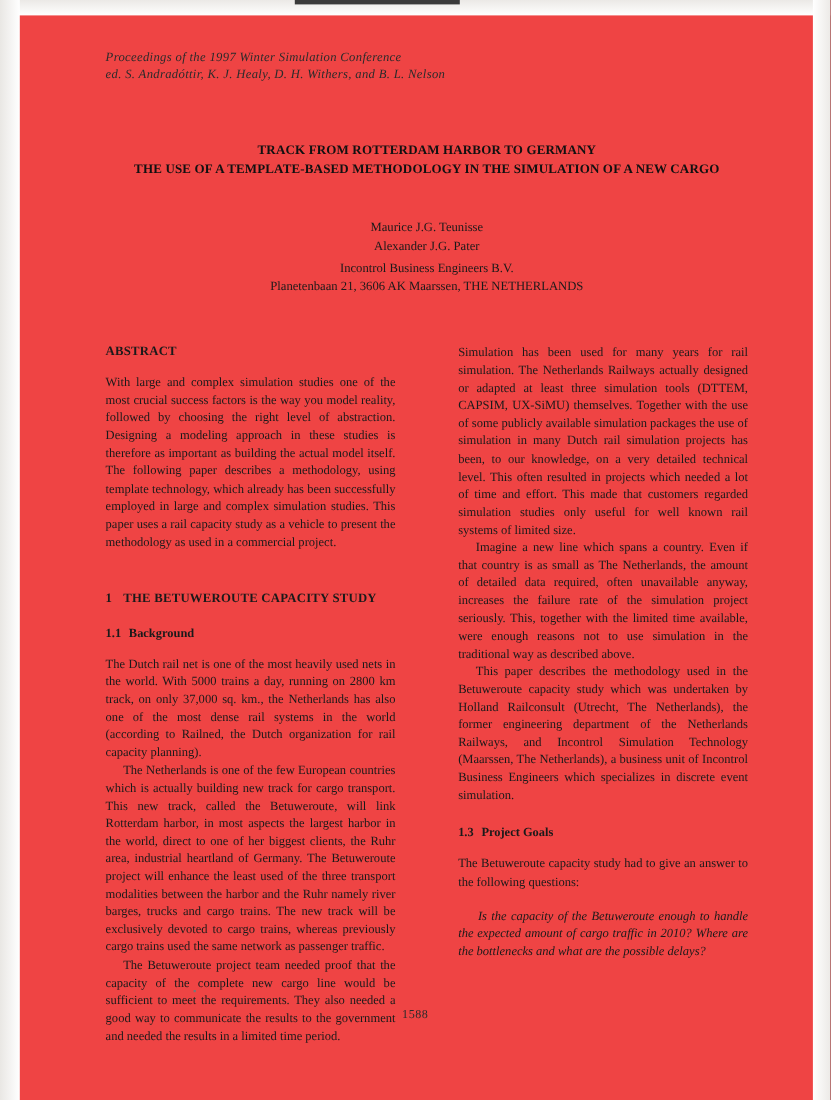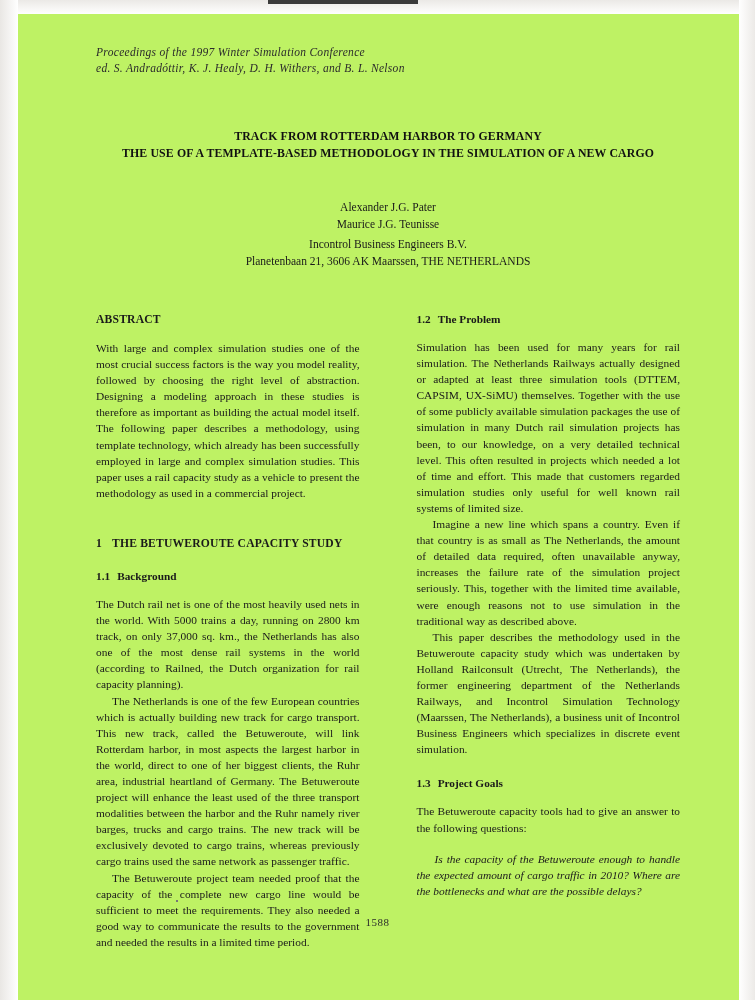--- a/index.html
+++ b/index.html
@@ -5,21 +5,21 @@
   html, body {
     margin: 0;
     padding: 0;
     background: #807f7d;
   }
   .page {
     position: relative;
     width: 755px;
     height: 1000px;
     margin: 0 auto;
-    background: #bef264;
+    background: #ef4444;
     overflow: hidden;
     font-family: "Liberation Serif", "DejaVu Serif", serif;
     color: #1a1a1a;
   }
   
   .scan-edge-top {
     position: absolute;
     top: 0; left: 0; right: 0;
     height: 14px;
     background: linear-gradient(to bottom, #ebe9e6, #ffffff);
@@ -158,22 +158,22 @@
       <div>Proceedings of the 1997 Winter Simulation Conference</div>
       <div>ed. S. Andradóttir, K. J. Healy, D. H. Withers, and B. L. Nelson</div>
     </div>
 
     <div class="title-block">
       <div>TRACK FROM ROTTERDAM HARBOR TO GERMANY</div>
       <div>THE USE OF A TEMPLATE-BASED METHODOLOGY IN THE SIMULATION OF A NEW CARGO</div>
     </div>
 
     <div class="authors">
+      <div>Maurice J.G. Teunisse</div>
       <div>Alexander J.G. Pater</div>
-      <div>Maurice J.G. Teunisse</div>
     </div>
 
     <div class="affiliation">
       <div>Incontrol Business Engineers B.V.</div>
       <div>Planetenbaan 21, 3606 AK  Maarssen, THE NETHERLANDS</div>
     </div>
 
     <div class="columns">
 
       <div class="col">
@@ -190,33 +190,30 @@
         </h3>
 
         <p class="body">The Dutch rail net is one of the most heavily used nets in the world. With 5000 trains a day, running on 2800 km track, on only 37,000 sq. km., the Netherlands has also one of the most dense rail systems in the world (according to Railned, the Dutch organization for rail capacity planning).</p>
         <p class="body">The Netherlands is one of the few European countries which is actually building new track for cargo transport. This new track, called the Betuweroute, will link Rotterdam harbor, in most aspects the largest harbor in the world, direct to one of her biggest clients, the Ruhr area, industrial heartland of Germany. The Betuweroute project will enhance the least used of the three transport modalities between the harbor and the Ruhr namely river barges, trucks and cargo trains. The new track will be exclusively devoted to cargo trains, whereas previously cargo trains used the same network as passenger traffic.</p>
         <p class="body">The Betuweroute project team needed proof that the capacity of the complete new cargo line would be sufficient to meet the requirements. They also needed a good way to communicate the results to the government and needed the results in a limited time period.</p>
 
       </div>
 
       <div class="col">
 
-        <h3 class="subsec-head" style="margin-top:0;">
-          <span class="num">1.2</span><span>The Problem</span>
-        </h3>
 
         <p class="body">Simulation has been used for many years for rail simulation. The Netherlands Railways actually designed or adapted at least three simulation tools (DTTEM, CAPSIM, UX-SiMU) themselves. Together with the use of some publicly available simulation packages the use of simulation in many Dutch rail simulation projects has been, to our knowledge, on a very detailed technical level. This  often resulted in projects which needed a lot of time and effort. This made that customers regarded simulation studies only useful for well known rail systems of limited size.</p>
         <p class="body">Imagine a new line which spans a country.  Even if that country is as small as The Netherlands, the amount of detailed data required, often unavailable anyway, increases the failure rate of the simulation project seriously. This, together with the limited time available, were enough reasons not to use simulation in the traditional way as described above.</p>
         <p class="body">This paper describes the methodology used in the Betuweroute capacity  study which was undertaken by Holland Railconsult (Utrecht, The Netherlands), the former engineering department of the Netherlands Railways, and Incontrol Simulation Technology (Maarssen, The Netherlands), a business unit of Incontrol Business Engineers which specializes in discrete event simulation.</p>
 
         <h3 class="subsec-head">
           <span class="num">1.3</span><span>Project Goals</span>
         </h3>
 
-        <p class="body">The Betuweroute capacity  tools had to give an answer to the following questions:</p>
+        <p class="body">The Betuweroute capacity  study had to give an answer to the following questions:</p>
         <p class="quote">Is the capacity of the Betuweroute enough to handle the expected amount of cargo traffic in 2010? Where are the bottlenecks and what are the possible delays?</p>
 
       </div>
 
     </div>
 
   </div>
 
   <div class="tiny-dot"></div>
   <div class="page-number">1588</div>

